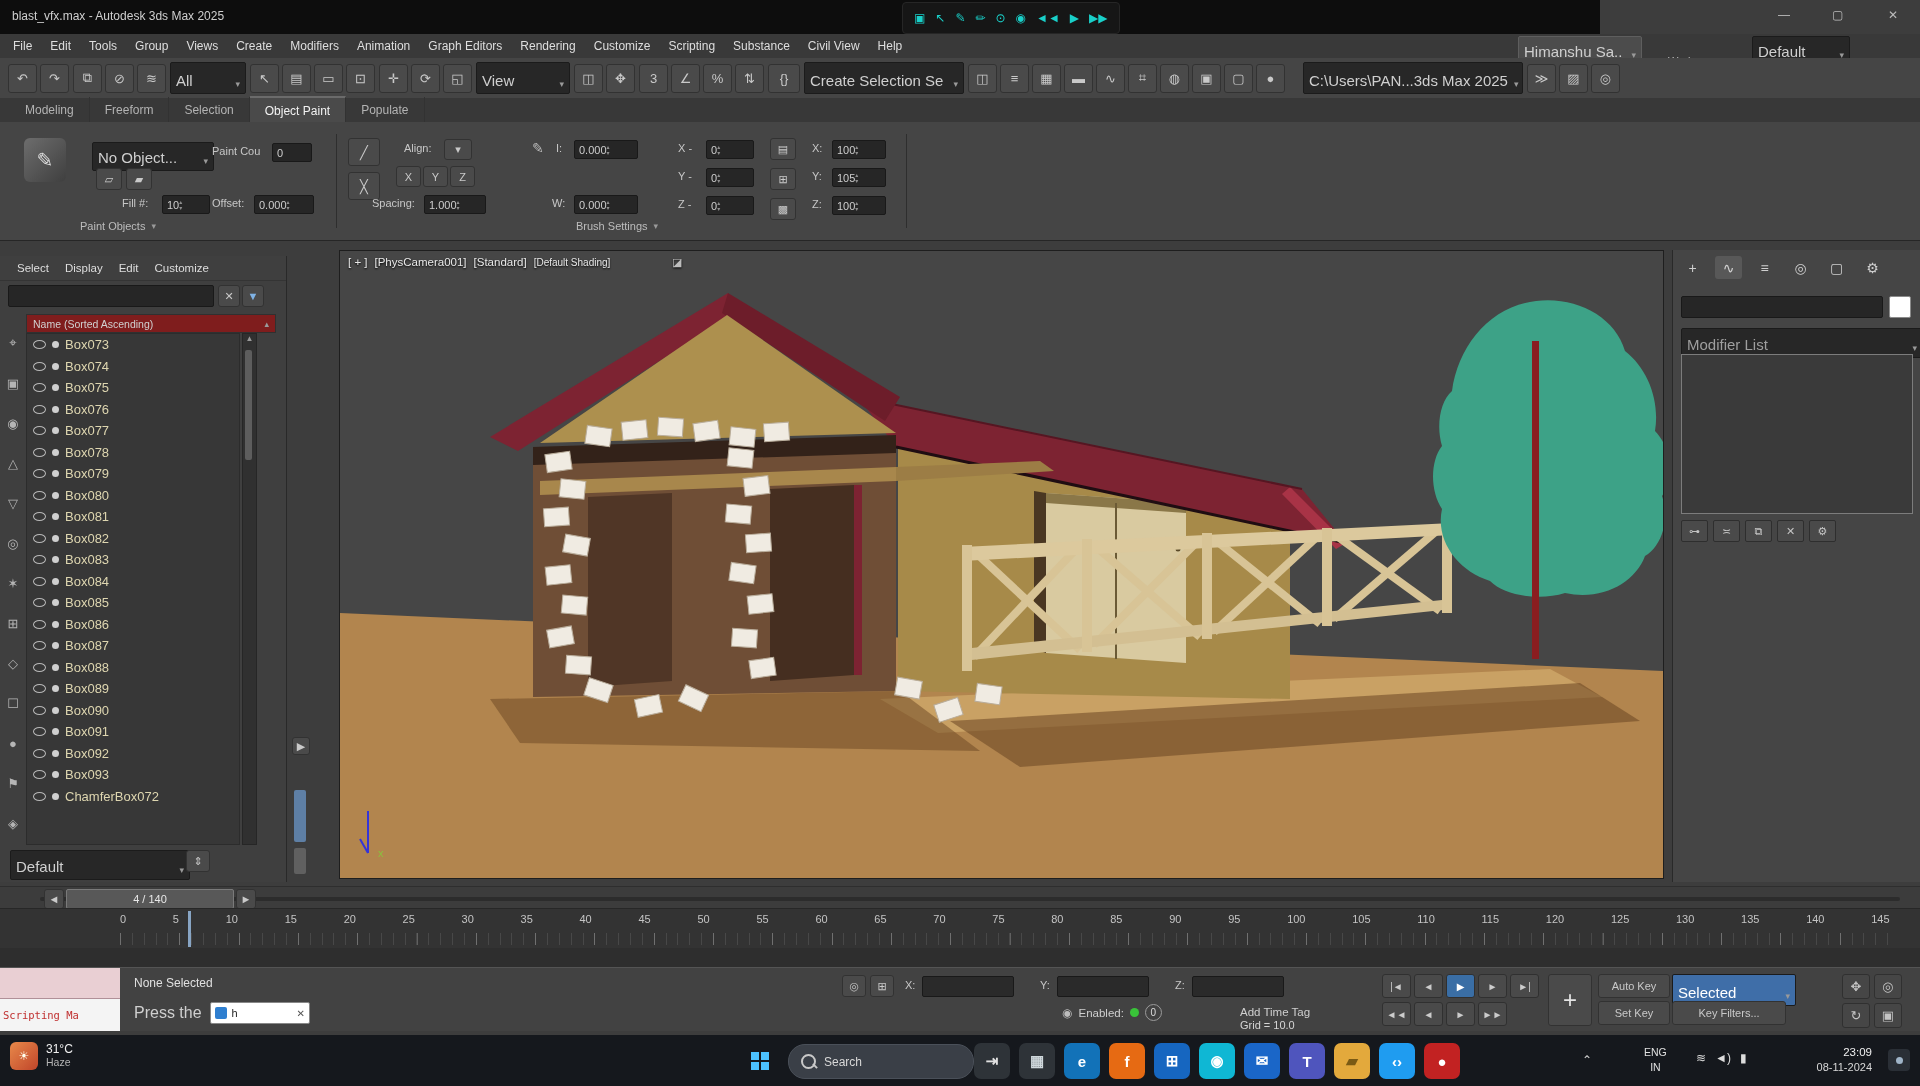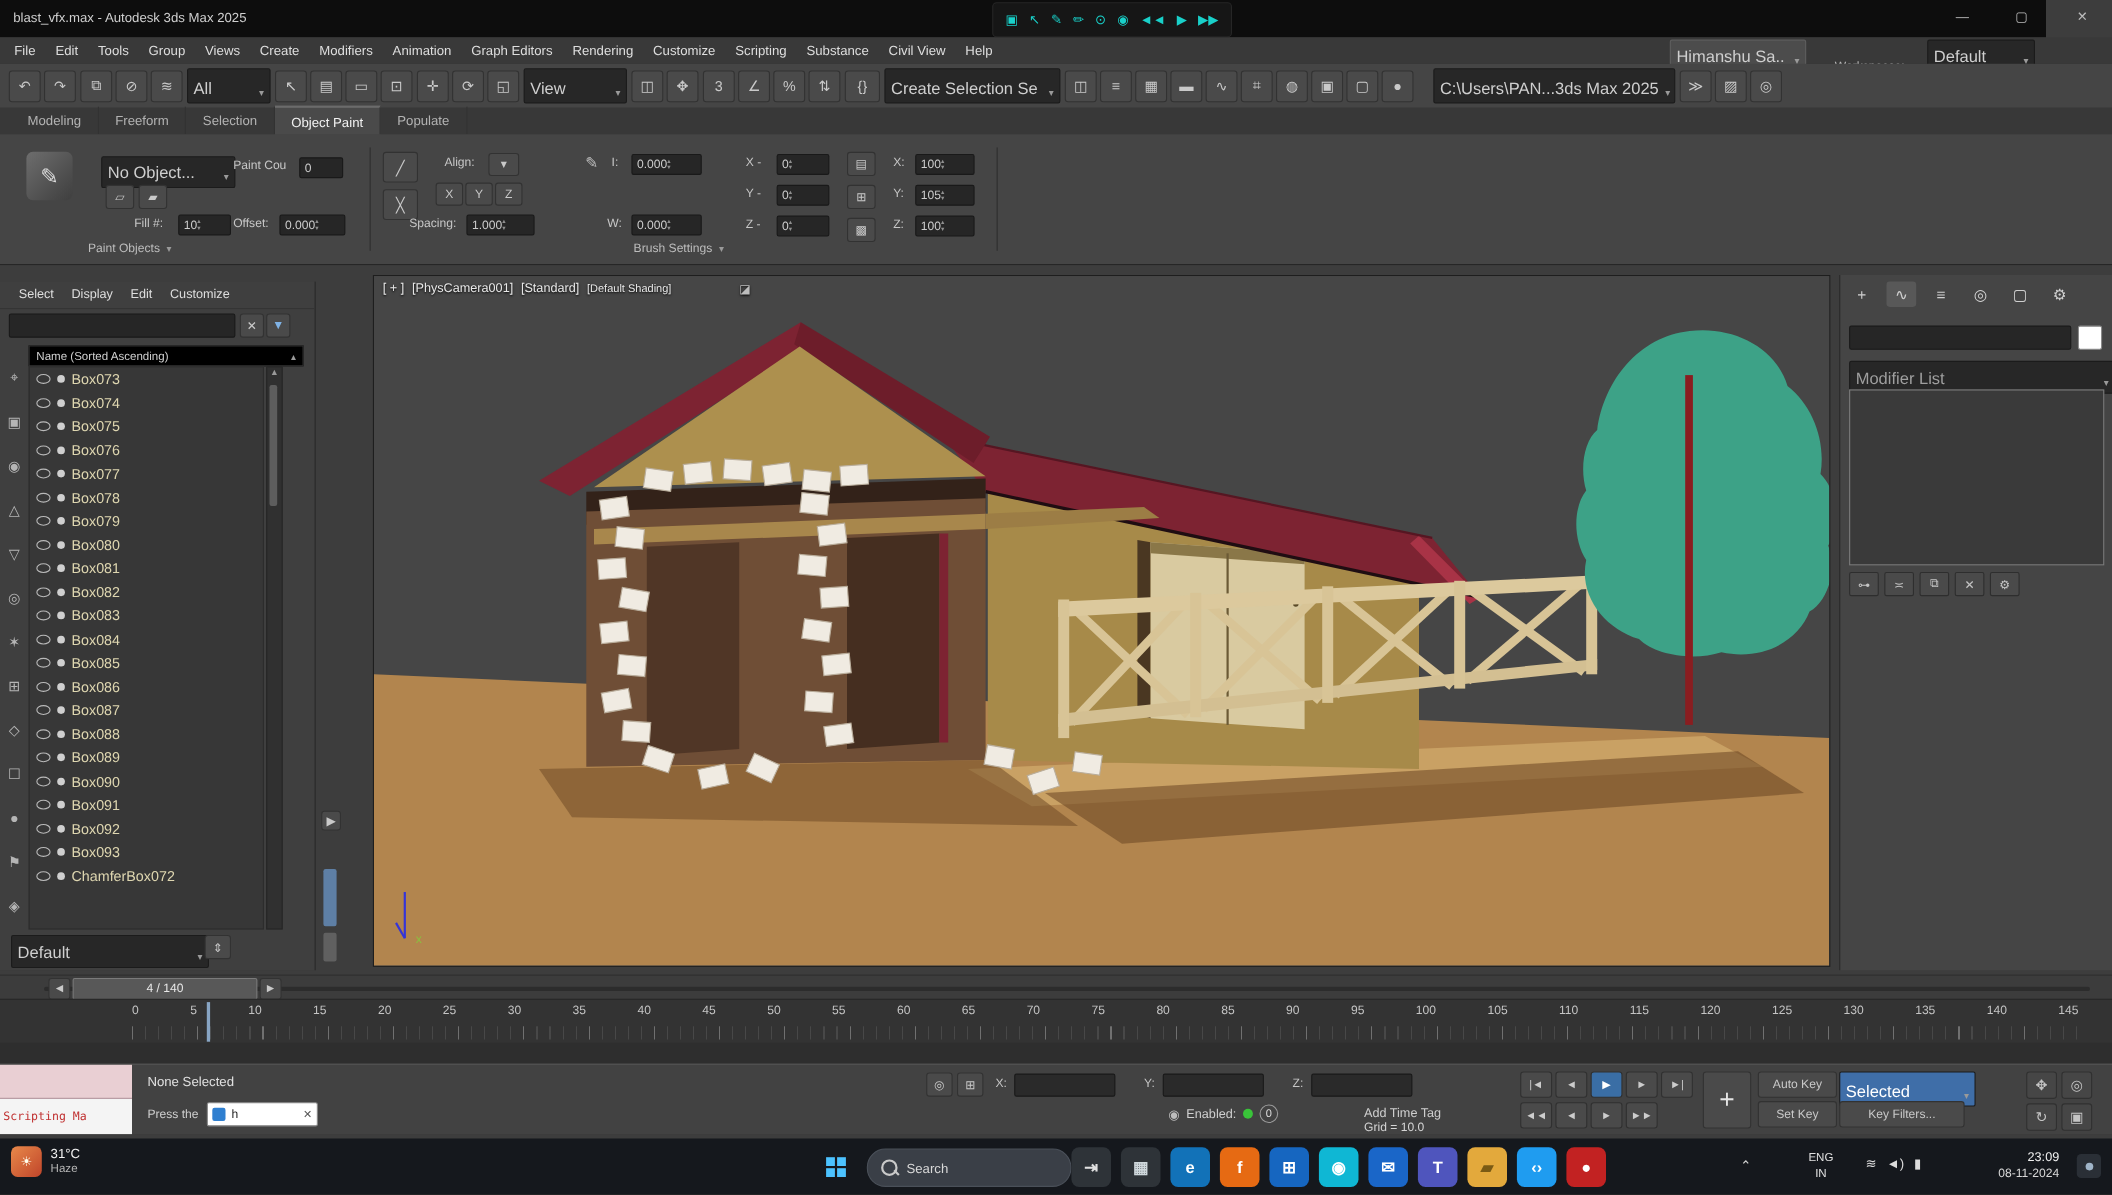--- a/index.html
+++ b/index.html
@@ -39,21 +39,21 @@
               font-size:14px;border-radius:3px;}
   .cpanel-tab.active{background:#585858;}
   .stackbtn{width:25px;height:20px;display:flex;align-items:center;justify-content:center;background:#4a4a4a;
             border:1px solid #2e2e2e;border-radius:2px;color:#c4c4c4;font-size:11px;}
 </style>
 </head>
 <body>
 
 <div id="app">
 
-  <div class="abs" style="left:0;top:0;width:1860px;height:34px;background:#0d0d0d;">
+  <div class="abs" style="left:0;top:0;width:1600px;height:34px;background:#0d0d0d;">
     <span class="abs" style="left:12px;top:9px;font-size:12px;color:#cfcfcf;">blast_vfx.max - Autodesk 3ds Max 2025</span>
     <div class="abs flex" style="left:902px;top:2px;height:30px;background:#161616;border:1px solid #262626;border-radius:4px;padding:0 6px;">
 
     <span class="capt">▣</span>
         <span class="capt">↖</span>
         <span class="capt">✎</span>
         <span class="capt">✏</span>
         <span class="capt">⊙</span>
         <span class="capt">◉</span>
         <span class="capt">◄◄</span>
@@ -303,21 +303,21 @@
     <span class="menu-item" style="padding:0 7px;font-size:11.5px;">Select</span>
         <span class="menu-item" style="padding:0 7px;font-size:11.5px;">Display</span>
         <span class="menu-item" style="padding:0 7px;font-size:11.5px;">Edit</span>
         <span class="menu-item" style="padding:0 7px;font-size:11.5px;">Customize</span>
       </div>
     <input class="abs" value="" style="left: 8px; top: 29px; width: 200px; height: 18px; background: rgb(38, 38, 38); border: 1px solid rgb(25, 25, 25); color: rgb(221, 221, 221); border-radius: 2px;">
     <div class="abs ib small" style="left:218px;top:29px;width:20px;height:20px;">
       <span>✕</span>
     </div>
     <div class="abs ib small" style="left:242px;top:29px;width:20px;height:20px;color:#7fb2e5;">▼</div>
-    <div class="abs flex" style="left:26px;top:58px;width:236px;height:17px;background:#000000;border:1px solid #303030;padding:0 6px;justify-content:space-between;">
+    <div class="abs flex" style="left:26px;top:58px;width:236px;height:17px;background:#7f1d1d;border:1px solid #303030;padding:0 6px;justify-content:space-between;">
       <span style="font-size:10.5px;color:#d0d0d0;">Name (Sorted Ascending)</span>
       <span style="font-size:9px;color:#9a9a9a;">▴</span>
     </div>
 
     <div class="abs" style="left:1px;top:76px;width:24px;display:flex;flex-direction:column;align-items:center;">
 
     <div class="strip-ic">⌖</div>
         <div class="strip-ic">▣</div>
         <div class="strip-ic">◉</div>
         <div class="strip-ic">△</div>
@@ -681,21 +681,21 @@
   <div class="abs" style="left:0;top:967px;width:1920px;height:63px;background:#424242;border-top:1px solid #545454;">
 
     <div class="abs" style="left:0;top:0;width:120px;height:63px;">
       <div style="width:100%;height:30px;background:#e9cfd3;border-bottom:1px solid #b09098;"></div>
       <div style="width:100%;height:32px;background:#f4f4f4;display:flex;align-items:center;">
         <span style="font-family:'DejaVu Sans Mono',monospace;font-size:10.5px;color:#c03030;padding-left:3px;">Scripting Ma</span>
       </div>
     </div>
     <span class="abs" style="left:134px;top:8px;font-size:12px;color:#e0e0e0;">None Selected</span>
     <div class="abs flex" style="left:134px;top:34px;gap:8px;">
-      <span style="font-size:11px;color:#cfcfcf;">Press the</span>
+      <span style="font-size:16px;color:#cfcfcf;">Press the</span>
       <div class="flex" style="height:20px;background:#ffffff;border:1px solid #888;border-radius:2px;padding:0 4px;gap:5px;">
         <span style="width:12px;height:12px;background:#2f7fd0;border-radius:2px;"></span>
         <span style="font-size:11px;color:#222;min-width:60px;">h</span>
         <span style="font-size:10px;color:#555;">✕</span>
       </div>
     </div>
 
     <div class="abs flex" style="left:842px;top:7px;gap:4px;">
 
     <div class="ib small" style="width:22px;height:20px;">◎</div>

